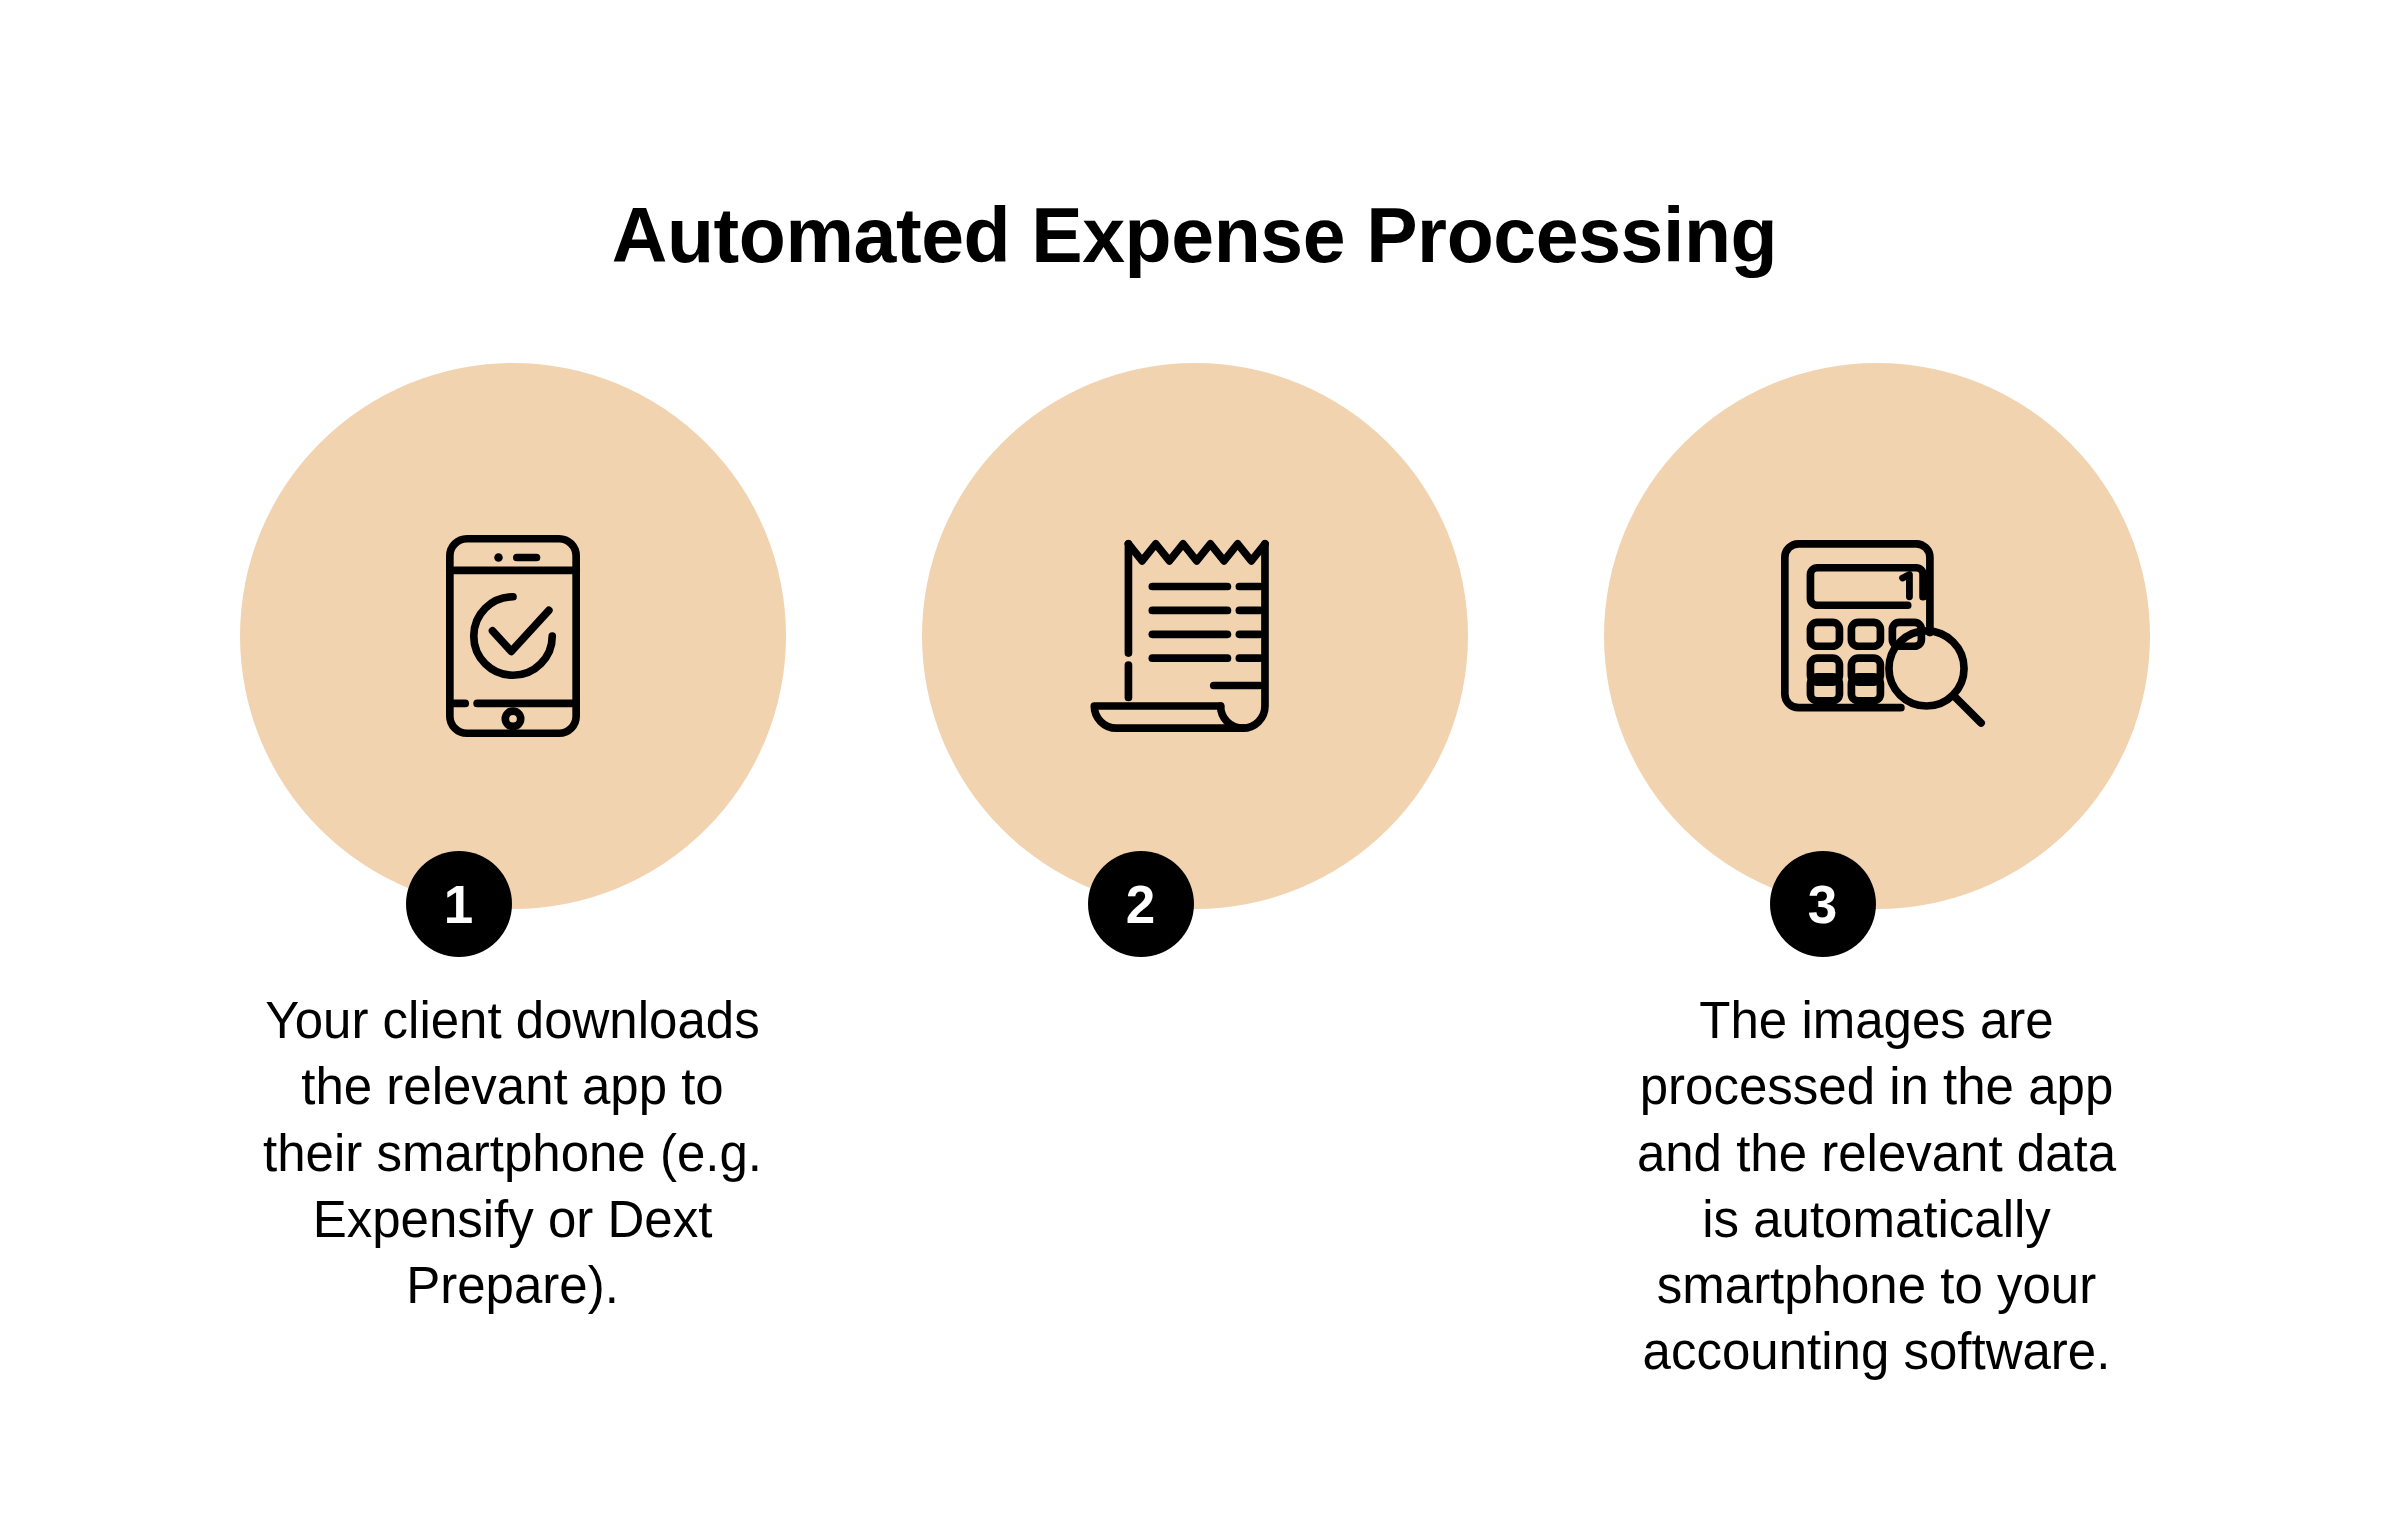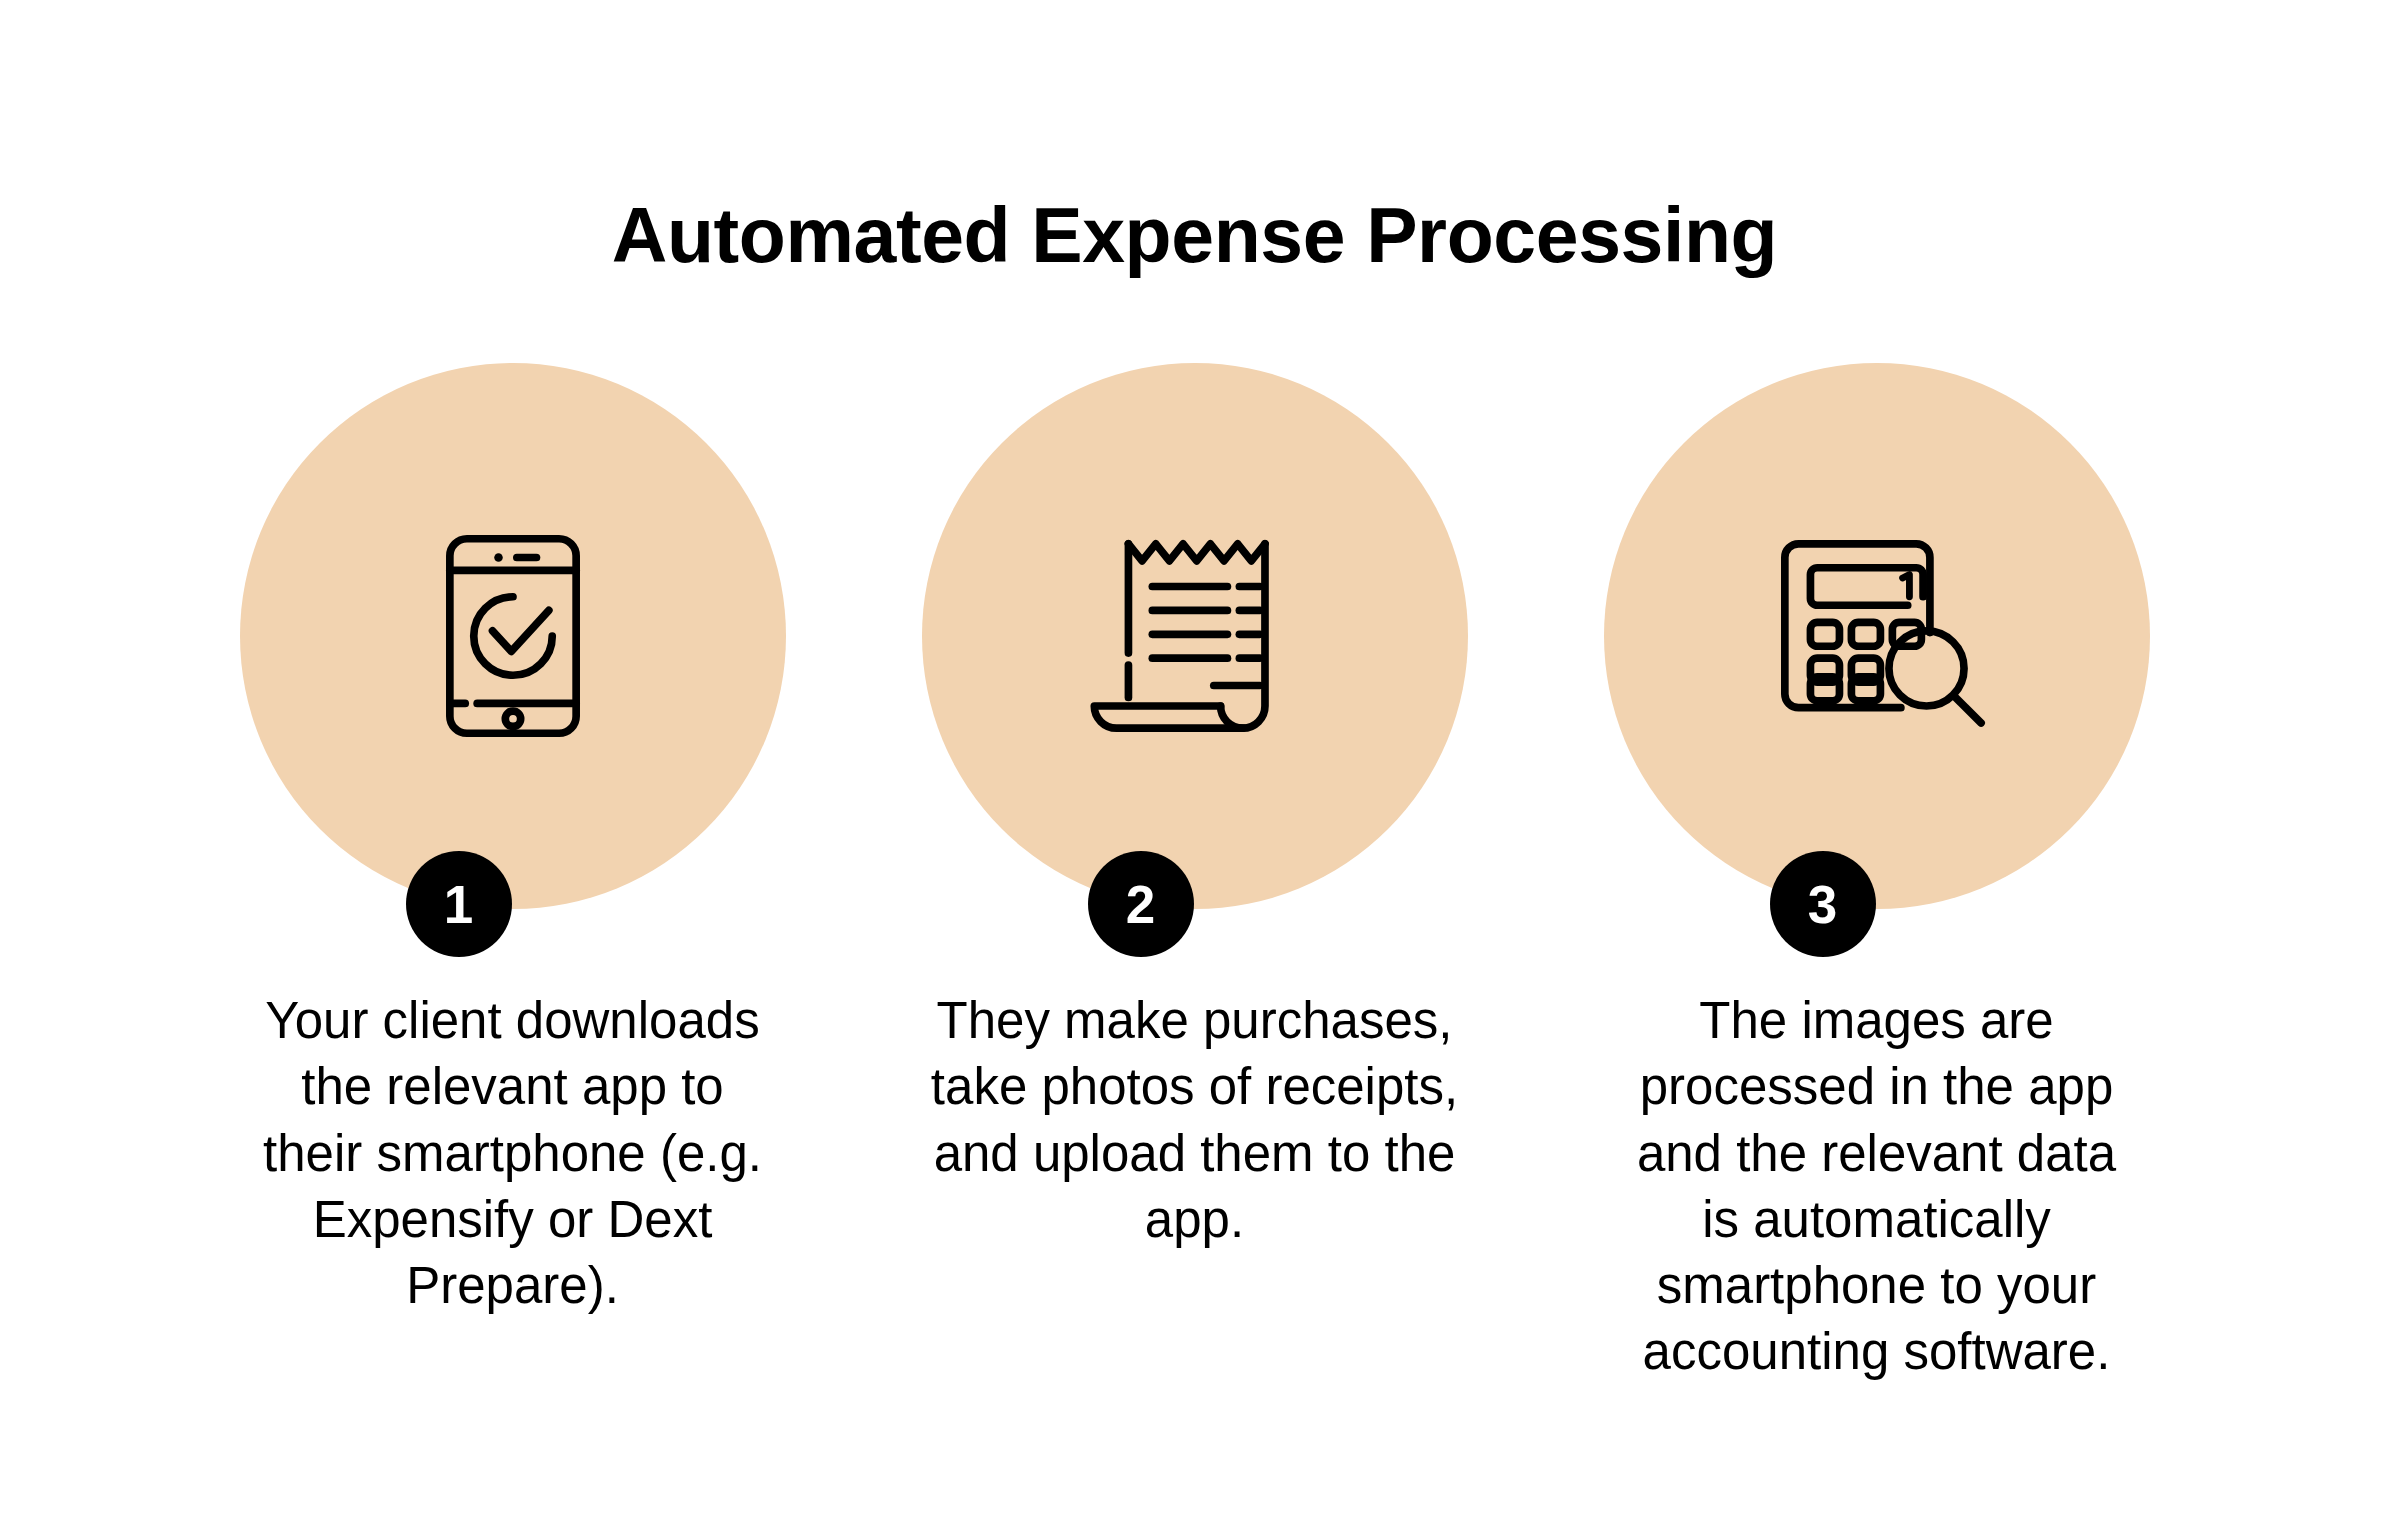--- a/index.html
+++ b/index.html
@@ -184,21 +184,20 @@
 
             <line x1="172" y1="208" x2="226" y2="208"></line>
           </svg>
         </div>
 
         <div class="badge" style="background: rgb(0, 0, 0); color: rgb(255, 255, 255);">
           <span>2</span>
         </div>
       </div>
 
-      <p class="caption">They make purchases, <b>take photos of receipts</b>, and upload them to the app.</p>
     </div>
 
     <div class="step">
       <div class="disc-wrap">
         <div class="disc" style="background: rgb(242, 211, 176);"></div>
 
         <div class="icon">
           <svg viewBox="0 0 300 300" fill="none" stroke="#000000" stroke-width="9" stroke-linecap="round" stroke-linejoin="round">
 
             <path d="M196 42 a16 16 0 0 1 16 16 L212 146

